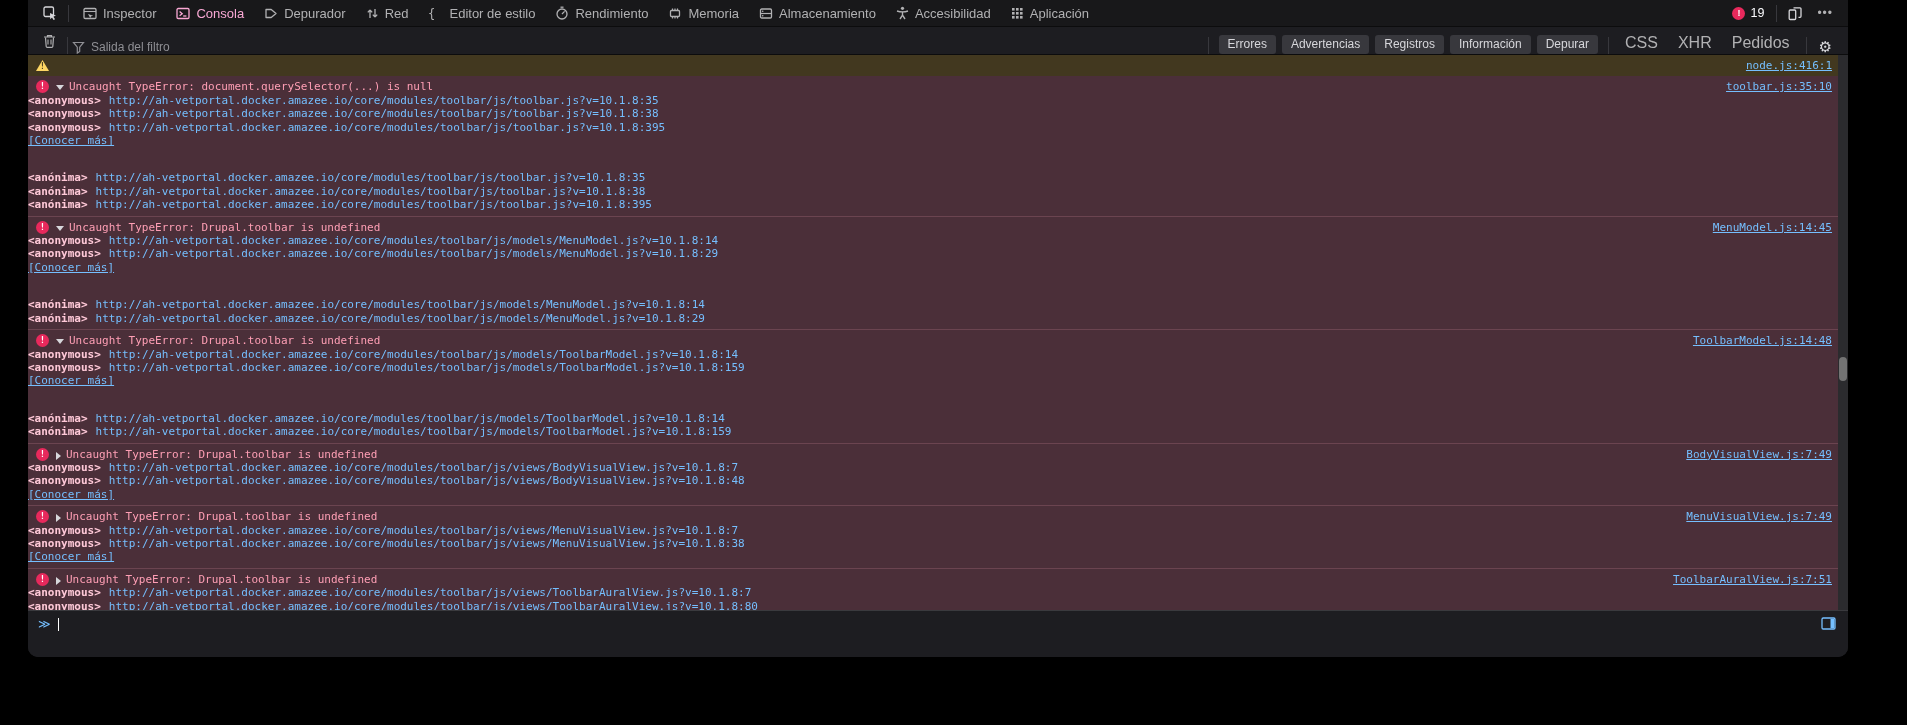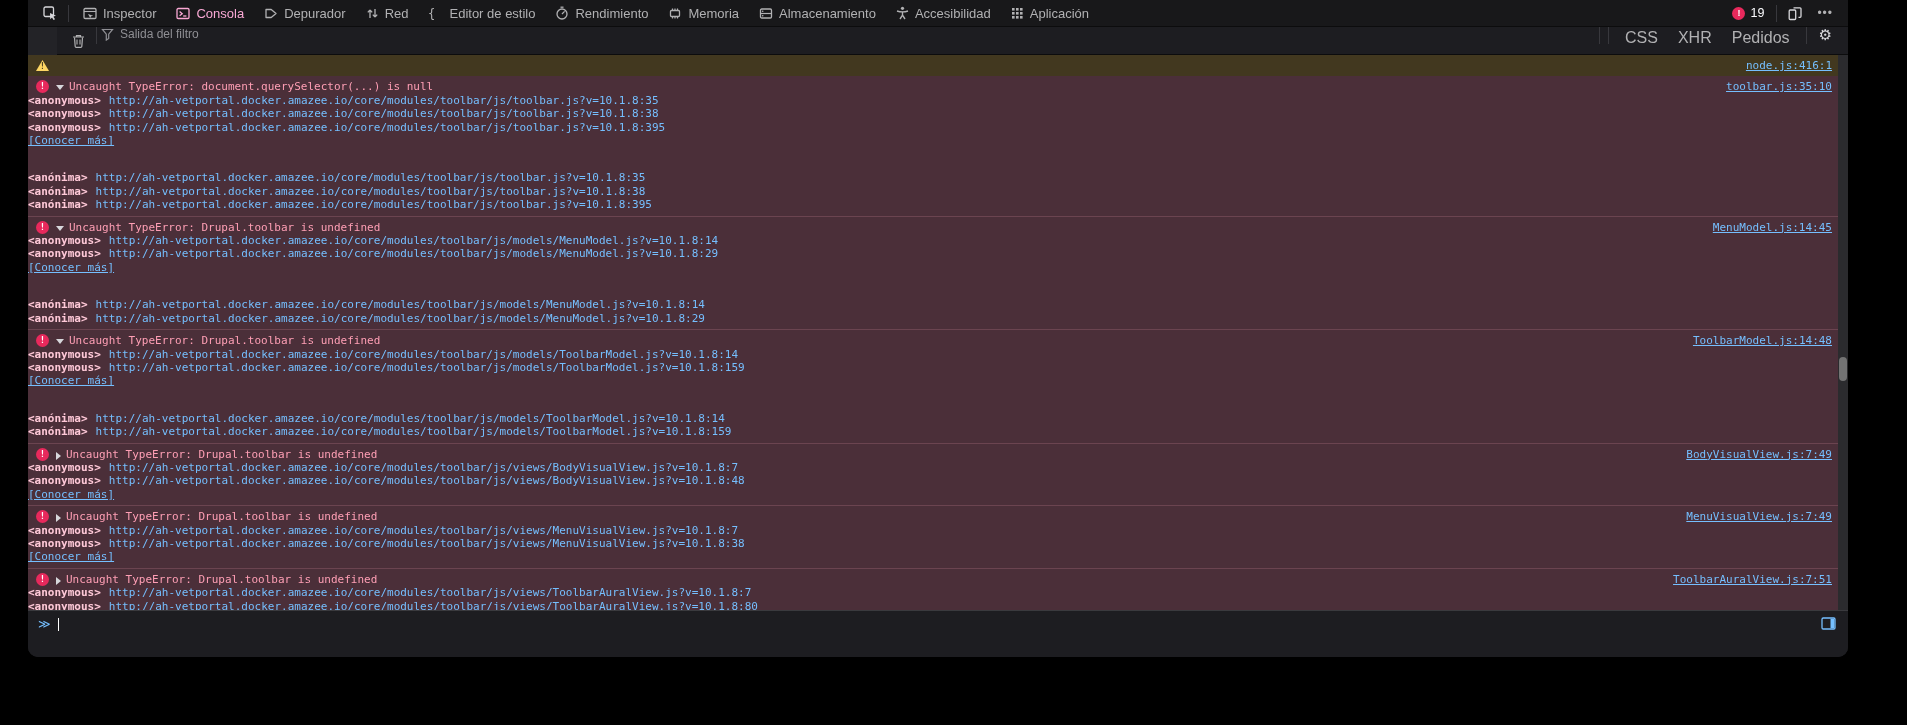--- a/index.html
+++ b/index.html
@@ -22,22 +22,22 @@
   .tab{background:none;border:none;display:flex;align-items:center;gap:6px;padding:0 10px;cursor:pointer;
     color:var(--ui-dim);font-size:13px;font-family:inherit;}
   .tab.active{color:#f9a8d4;}
   .tab .ticon{display:flex;align-items:center;}
   .spacer{flex:1;}
   .badge{display:flex;align-items:center;gap:5px;color:var(--ui-bright);font-size:12.5px;padding:0 8px;cursor:pointer;}
   .errdot{width:13px;height:13px;border-radius:50%;background:#e8295c;color:#fff;font-size:9px;font-weight:700;
     display:flex;align-items:center;justify-content:center;line-height:1;}
   .meatball{letter-spacing:1px;font-size:12px;color:var(--ui-dim);}
   
-  .filterbar{height:28px;flex:0 0 28px;background:var(--bar2-bg);display:flex;align-items:flex-start;
-    border-bottom:1px solid #0c0c0d;padding:0 8px;margin-left:29px;}
+  .filterbar{height:28px;flex:0 0 28px;background:var(--bar2-bg);display:flex;align-items:flex-end;
+    border-bottom:1px solid #0c0c0d;padding:0 8px;}
   .filterinput{display:flex;align-items:center;gap:6px;flex:0 1 420px;}
   .filterinput input{background:transparent;border:none;outline:none;color:#d7d7db;font-size:12px;width:360px;
     font-family:"Liberation Sans",sans-serif;}
   .filterinput input::placeholder{color:#8f8f94;}
   #chips{display:flex;align-items:center;gap:6px;margin:0 6px;}
   .chip{background:var(--chip-bg);color:#d7d7db;border:none;border-radius:3px;font-size:12px;
     padding:3px 9px;cursor:pointer;font-family:inherit;line-height:1.1;}
   .txtbtns{display:flex;align-items:center;gap:4px;margin:0 4px;}
   .txtbtn{background:none;border:none;color:var(--ui-dim);font-size:16px;padding:2px 8px;cursor:pointer;font-family:inherit;}
   .gear{font-size:15px;color:#d7d7db;padding:0 8px;background:none;border:none;cursor:pointer;line-height:1;}
@@ -225,20 +225,27 @@
     <div class="filterinput">
       <span>
         <svg width="13" height="13" viewBox="0 0 13 13">
             <path d="M1.5 1.5 h10 l-3.8 4.6 v4.4 l-2.4 1.6 v-6 Z" fill="none" stroke="#8f8f94" stroke-width="1.2"></path>
           </svg>
       </span>
       <input type="text" value="" placeholder="Salida del filtro" style="">
     </div>
     <div class="spacer"></div>
     <div class="vsep"></div>
+    <div id="chips">
+        <button class="chip">Errores</button>
+        <button class="chip">Advertencias</button>
+        <button class="chip">Registros</button>
+        <button class="chip">Información</button>
+        <button class="chip">Depurar</button>
+      </div>
     <div class="vsep"></div>
     <div class="txtbtns" id="txtbtns">
         <button class="txtbtn">CSS</button>
         <button class="txtbtn">XHR</button>
         <button class="txtbtn">Pedidos</button>
       </div>
     <div class="vsep"></div>
     <button class="gear"><span>⚙</span></button>
   </div>
 

